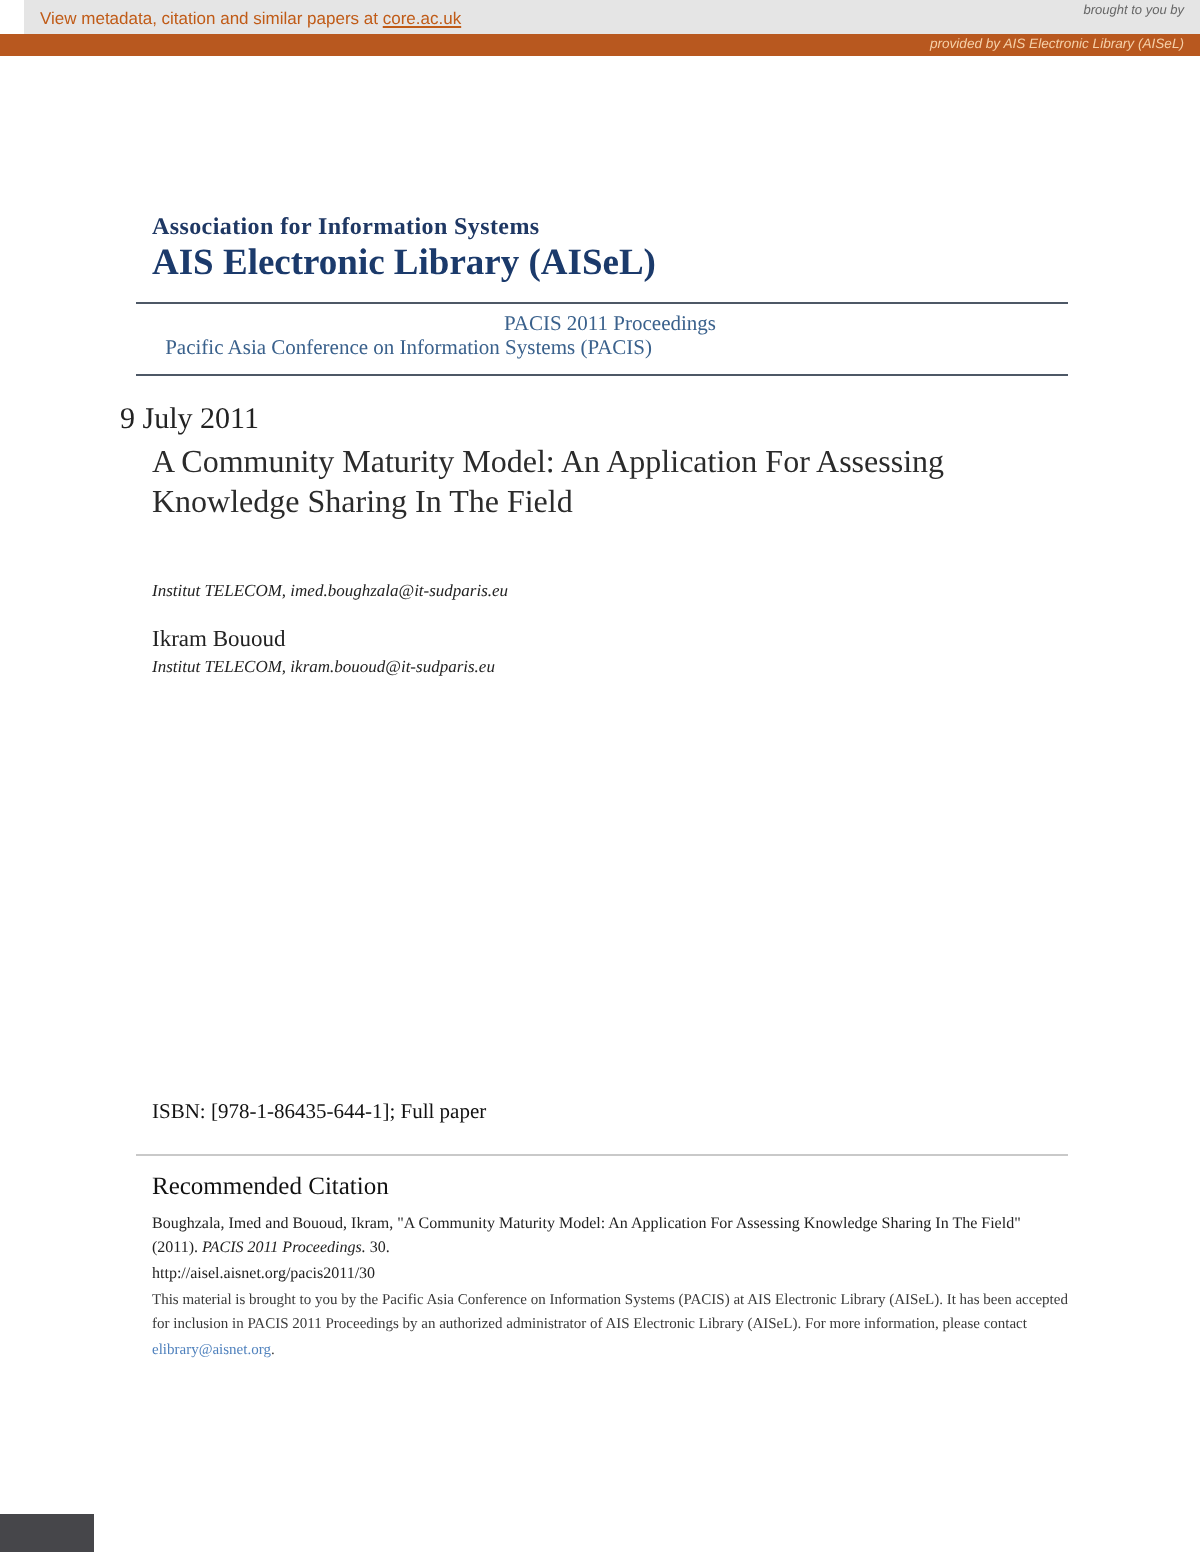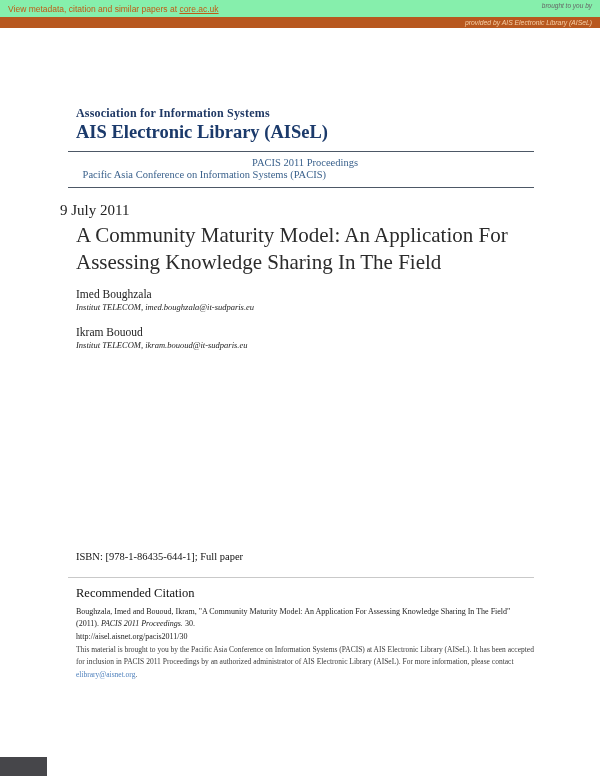--- a/index.html
+++ b/index.html
@@ -5,21 +5,21 @@
   * { margin: 0; padding: 0; box-sizing: border-box; }
   html, body { width: 600px; height: 776px; }
   body {
     position: relative;
     background: #ffffff;
     font-family: "Liberation Serif", serif;
     overflow: hidden;
   }
 
   
-  .banner-strip { position: absolute; top: 0; left: 0; right: 0; height: 17px; background: #86efac; }
+  .banner-strip { position: absolute; top: 0; left: 12px; right: 0; height: 17px; background: #e5e5e5; }
   .banner-left {
     position: absolute; left: 8px; top: 4px;
     font-family: "Liberation Sans", sans-serif;
     font-size: 8.5px; color: #c05b17; white-space: nowrap;
   }
   .banner-left a { color: #c05b17; text-decoration: underline; cursor: pointer; }
   .banner-right {
     position: absolute; right: 8px; top: 2px;
     display: flex; align-items: center; gap: 4px;
     font-family: "Liberation Sans", sans-serif;
@@ -53,21 +53,21 @@
   .conference-title {
     font-size: 10.5px; color: #3a618c; text-align: right;
     width: 250px; line-height: 1.35;
   }
   .rule2 { border-top: 1px solid #4d5866; }
 
   
   .pub-date { position: absolute; top: 202px; left: 60px; font-size: 15px; color: #222; }
   .paper-title {
     position: absolute; top: 222px; left: 76px; width: 452px;
-    font-size: 21px; line-height: 1.27; color: #2b2b2b; font-weight: normal;
+    font-size: 16px; line-height: 1.27; color: #2b2b2b; font-weight: normal;
   }
   .authors { position: absolute; top: 288px; left: 76px; width: 440px; }
   .author-block + .author-block { margin-top: 14px; }
   .author-name { font-size: 11.5px; color: #222; }
   .author-affiliation { font-size: 8.5px; font-style: italic; color: #222; margin-top: 2px; }
 
   .isbn-line { position: absolute; top: 551px; left: 76px; font-size: 10.5px; color: #111; }
 
   
   .citation-rule { position: absolute; top: 577px; left: 68px; width: 466px; border-top: 1px solid #c9c9c9; }
@@ -124,21 +124,20 @@
     <div class="conference-title">Pacific Asia Conference on Information Systems (PACIS)</div>
   </div>
   <div class="rule2"></div>
 </div>
 
 <div class="pub-date">9 July 2011</div>
 <h1 class="paper-title">A Community Maturity Model: An Application For Assessing Knowledge Sharing In The Field</h1>
 
 <div class="authors">
   <div class="author-block">
-    <div class="author-name">Imed Boughzala</div>
     <div class="author-affiliation">Institut TELECOM, imed.boughzala@it-sudparis.eu</div>
   </div>
   <div class="author-block">
     <div class="author-name">Ikram Bououd</div>
     <div class="author-affiliation">Institut TELECOM, ikram.bououd@it-sudparis.eu</div>
   </div>
 </div>
 
 <div class="isbn-line">ISBN: [978-1-86435-644-1]; Full paper</div>
 

